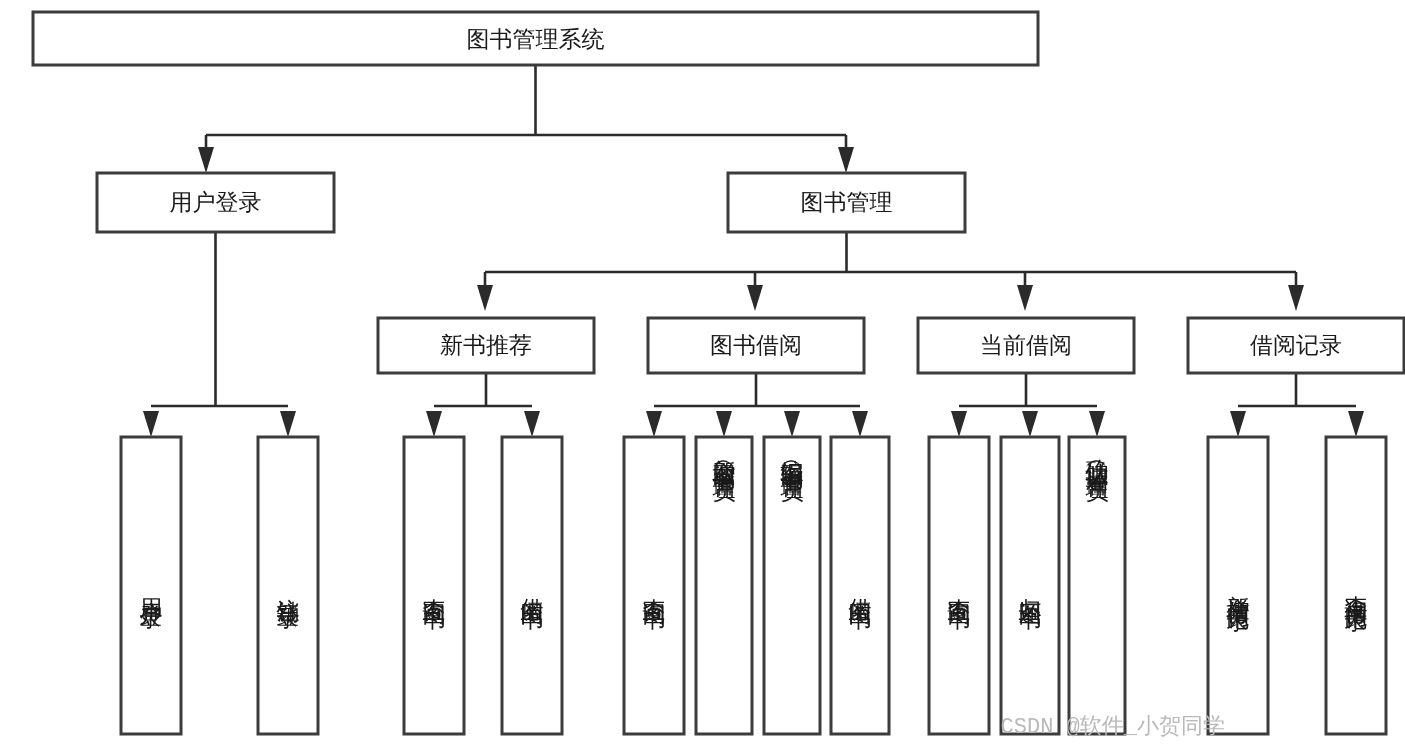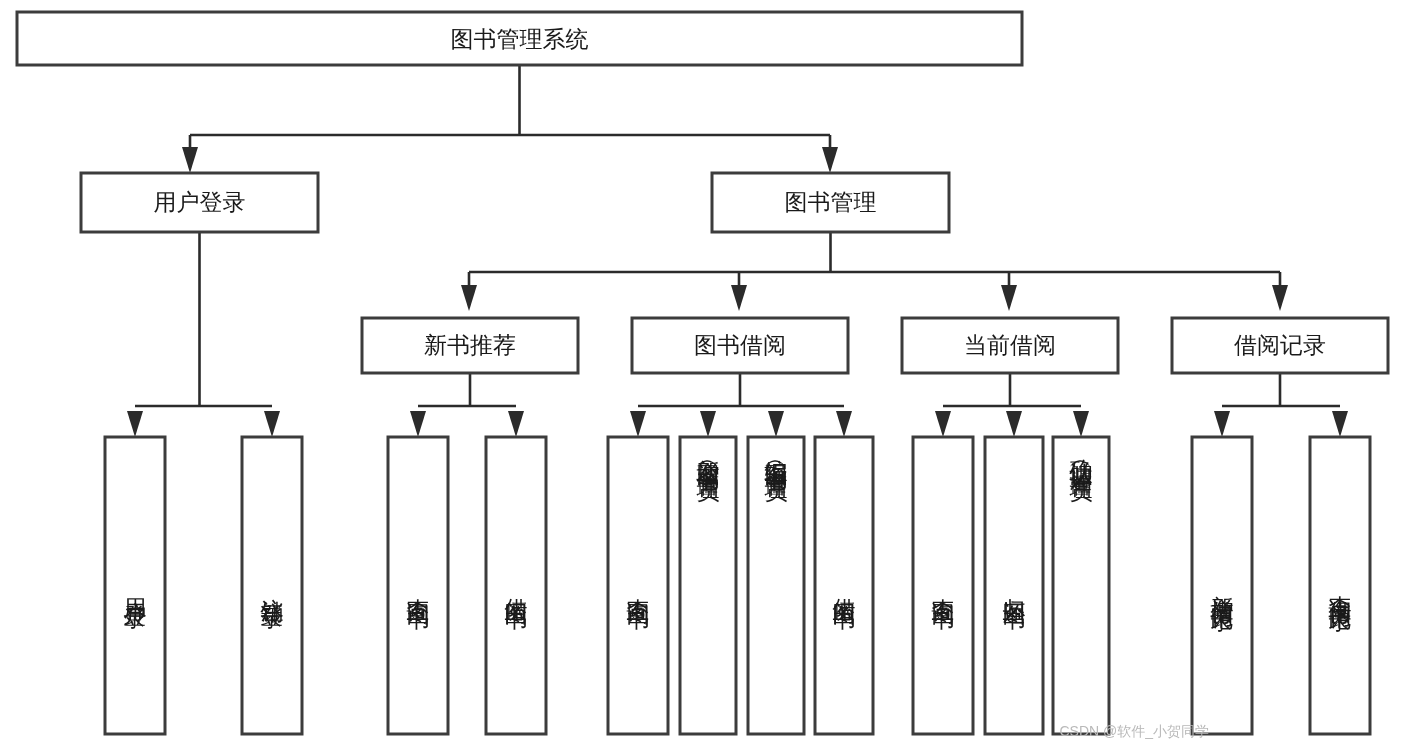--- a/index.html
+++ b/index.html
@@ -9,21 +9,21 @@
   }
   body {
     width: 1405px;
     height: 747px;
     font-family: "DejaVu Sans", "Liberation Sans", sans-serif;
     position: relative;
     overflow: hidden;
   }
   #diagram-root {
     position: absolute;
-    left: 0;
+    left: 16px;
     top: 0;
     width: 1223px;
     height: 747px;
   }
   svg#flow {
     display: block;
     width: 1405px;
     height: 747px;
   }
   .node-box {
@@ -68,22 +68,22 @@
     line-height: 1.08;
     color: #1a1a1a;
     letter-spacing: 3px;
     white-space: nowrap;
     text-align: center;
   }
   .watermark {
     position: absolute;
     right: 14px;
     bottom: 6px;
-    font-family: Liberation Sans, sans-serif;
-    font-size: 14px;
+    font-family: Liberation Mono, monospace;
+    font-size: 22px;
     color: #b9b9b9;
     white-space: nowrap;
     user-select: none;
   }
 </style>
 </head>
 <body>
 
 <div id="diagram-root">
 

